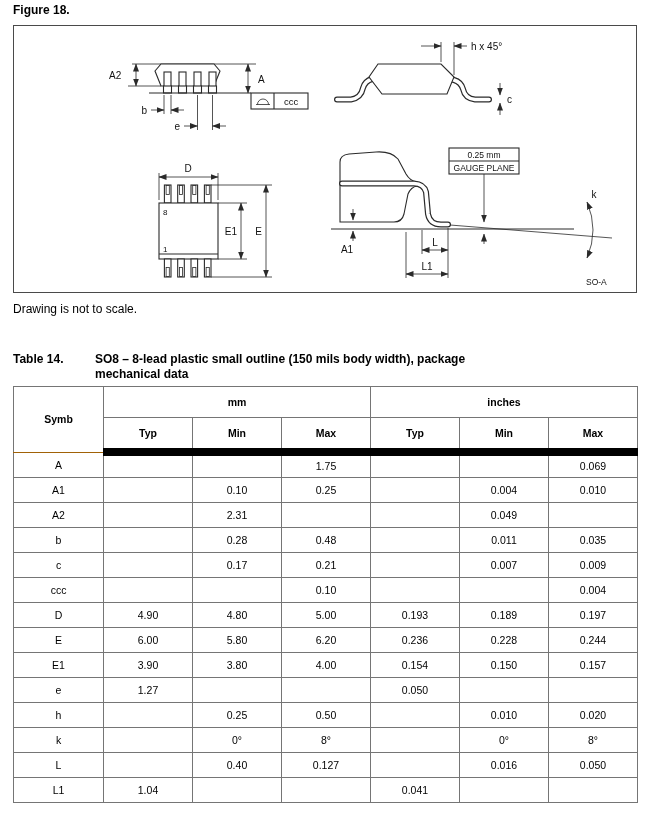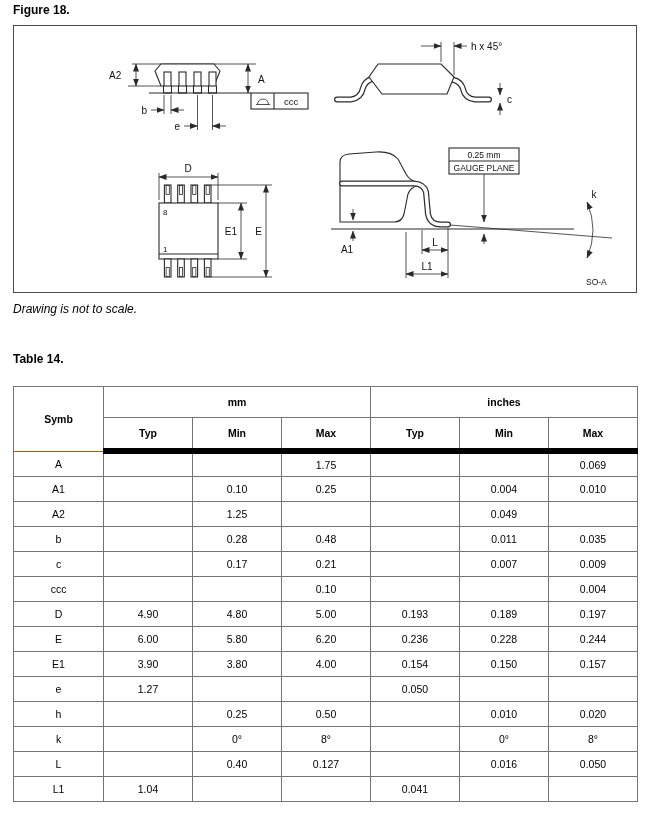--- a/index.html
+++ b/index.html
@@ -9,42 +9,42 @@
   }
   .cap{position:absolute;left:13px;display:flex;font-weight:bold;font-size:12px;line-height:15px;}
   .cap .cap-label{width:82px;flex:0 0 82px;}
   .fig-cap{top:3px;gap:30px;}
   .tbl-cap{top:352px;}
   .fig-box{
     position:absolute;left:13px;top:25px;width:622px;height:266px;
     border:1px solid #4a4a4a;background:#fff;
   }
   .fig-box svg{display:block;width:622px;height:266px;}
-  .note{position:absolute;left:13px;top:302px;font-style:italic;font-size:12px;}
+  .note{position:absolute;left:13px;top:302px;font-size:12px;}
   
   .ol{fill:none;stroke:#2a2a2a;stroke-width:1.1;}
   .wf{fill:#ffffff;stroke:#2a2a2a;stroke-width:1.1;}
   .dl{fill:none;stroke:#2a2a2a;stroke-width:0.8;}
   .lead-o{fill:none;stroke:#2a2a2a;stroke-width:6;stroke-linecap:round;stroke-linejoin:round;}
   .lead-i{fill:none;stroke:#ffffff;stroke-width:3.6;stroke-linecap:round;stroke-linejoin:round;}
   svg text{font-family:"Liberation Sans",sans-serif;fill:#111;}
   .t10{font-size:10px;}
   .t8{font-size:8px;}
   .t85{font-size:8.5px;}
   .t9{font-size:9.5px;}
   
   table.mech{
     position:absolute;left:13px;top:386px;width:624px;
     border-collapse:collapse;table-layout:fixed;font-size:10.5px;
   }
   table.mech th,table.mech td{
     border:1px solid #757575;padding:0;text-align:center;vertical-align:middle;
   }
   table.mech thead th{font-weight:bold;height:30px;}
-  table.mech thead tr.h2 th{border-bottom:6px solid #000000;}
+  table.mech thead tr.h2 th{border-bottom:8px solid #000000;}
   table.mech th.symb{border-bottom:1px solid #a16207;}
   table.mech tbody tr{height:25px;}
   table.mech{border:1px solid #4a4a4a;}
 </style>
 </head>
 <body>
 
 <div class="cap fig-cap">
   <span class="cap-label">Figure 18.</span>
 </div>
@@ -196,20 +196,24 @@
       <text class="t10" x="580" y="172" text-anchor="middle">k</text>
       <text class="t85" x="572" y="259" fill="#333">SO-A</text>
     </g>
   </svg>
 </div>
 
 <div class="note">Drawing is not to scale.</div>
 
 <div class="cap tbl-cap">
   <span class="cap-label">Table 14.</span>
+  <span>
+    <div>SO8 – 8-lead plastic small outline (150 mils body width), package</div>
+    <div>mechanical data</div>
+  </span>
 </div>
 
 <table class="mech">
   <colgroup>
     <col style="width:90px">
       <col style="width:89px">
       <col style="width:89px">
       <col style="width:89px">
     <col style="width:89px">
       <col style="width:89px">
@@ -245,21 +249,21 @@
         <td></td>
         <td>0.10</td>
         <td>0.25</td>
         <td></td>
         <td>0.004</td>
         <td>0.010</td>
       </tr>
       <tr>
         <td>A2</td>
         <td></td>
-        <td>1.25</td>
+        <td>2.31</td>
         <td></td>
         <td></td>
         <td>0.049</td>
         <td></td>
       </tr>
       <tr>
         <td>b</td>
         <td></td>
         <td>0.28</td>
         <td>0.48</td>

